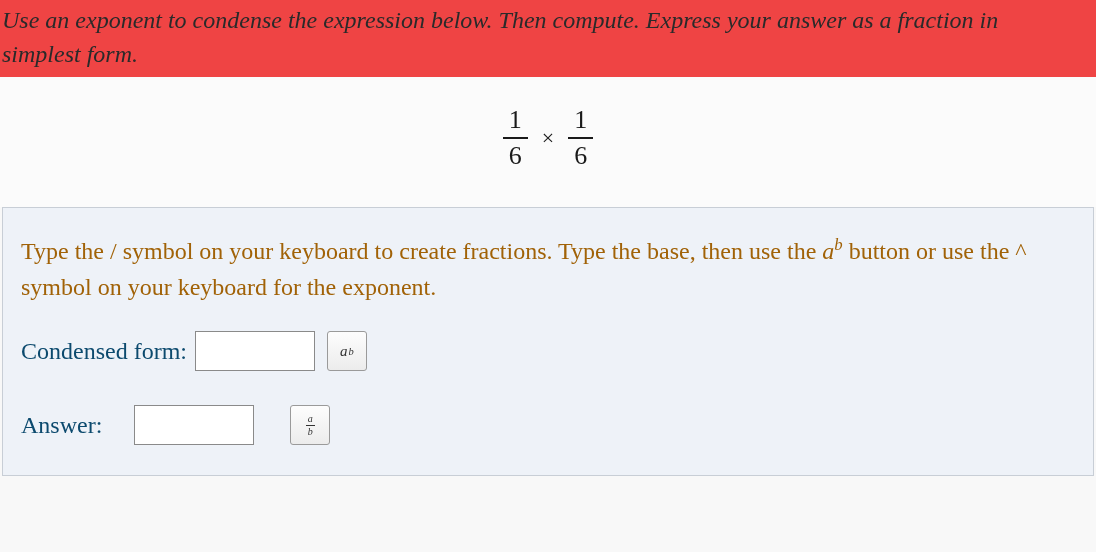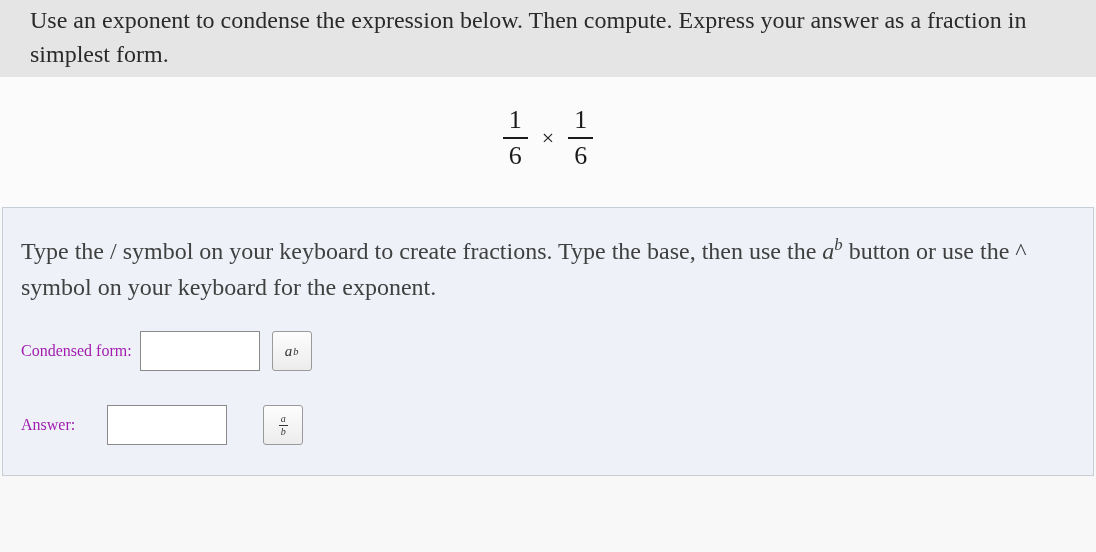--- a/index.html
+++ b/index.html
@@ -13,23 +13,24 @@
       width: 1096px;
       height: 552px;
       overflow: hidden;
     }
     .container {
       padding: 0;
     }
     .question-text {
       font-size: 24px;
       color: #2a2a2a;
-      padding: 4px 14px 6px 30px;
+      padding: 4px 14px 6px 2px;
       line-height: 1.4;
-      background: #e5e5e5;
+      background: #ef4444;
+      font-style: italic;
     }
     .expression-area {
       text-align: center;
       padding: 28px 0 36px 0;
       background: #fbfbfb;
     }
     .fraction {
       display: inline-block;
       text-align: center;
       vertical-align: middle;
@@ -53,43 +54,43 @@
       color: #1a1a1a;
     }
     .answer-panel {
       background: #eef2f8;
       border: 1px solid #c8ced6;
       margin: 0 2px;
       padding: 24px 18px 30px 18px;
     }
     .hint-text {
       font-size: 24px;
-      color: #404040;
+      color: #a16207;
       line-height: 1.5;
       margin-bottom: 26px;
     }
     .hint-text sup {
       font-size: 0.7em;
       font-style: italic;
     }
     .hint-text .ab-base {
       font-style: italic;
     }
     .form-row {
       display: flex;
       align-items: center;
       margin-bottom: 34px;
     }
     .form-row:last-child {
       margin-bottom: 0;
       gap: 24px;
     }
     .row-label {
-      font-size: 16px;
-      color: #a21caf;
+      font-size: 24px;
+      color: #0c4a6e;
       margin-right: 8px;
     }
     .input-box {
       width: 120px;
       height: 40px;
       background: #fff;
       border: 1px solid #8a8a8a;
       font-size: 20px;
       padding: 0 8px;
       margin-right: 12px;

